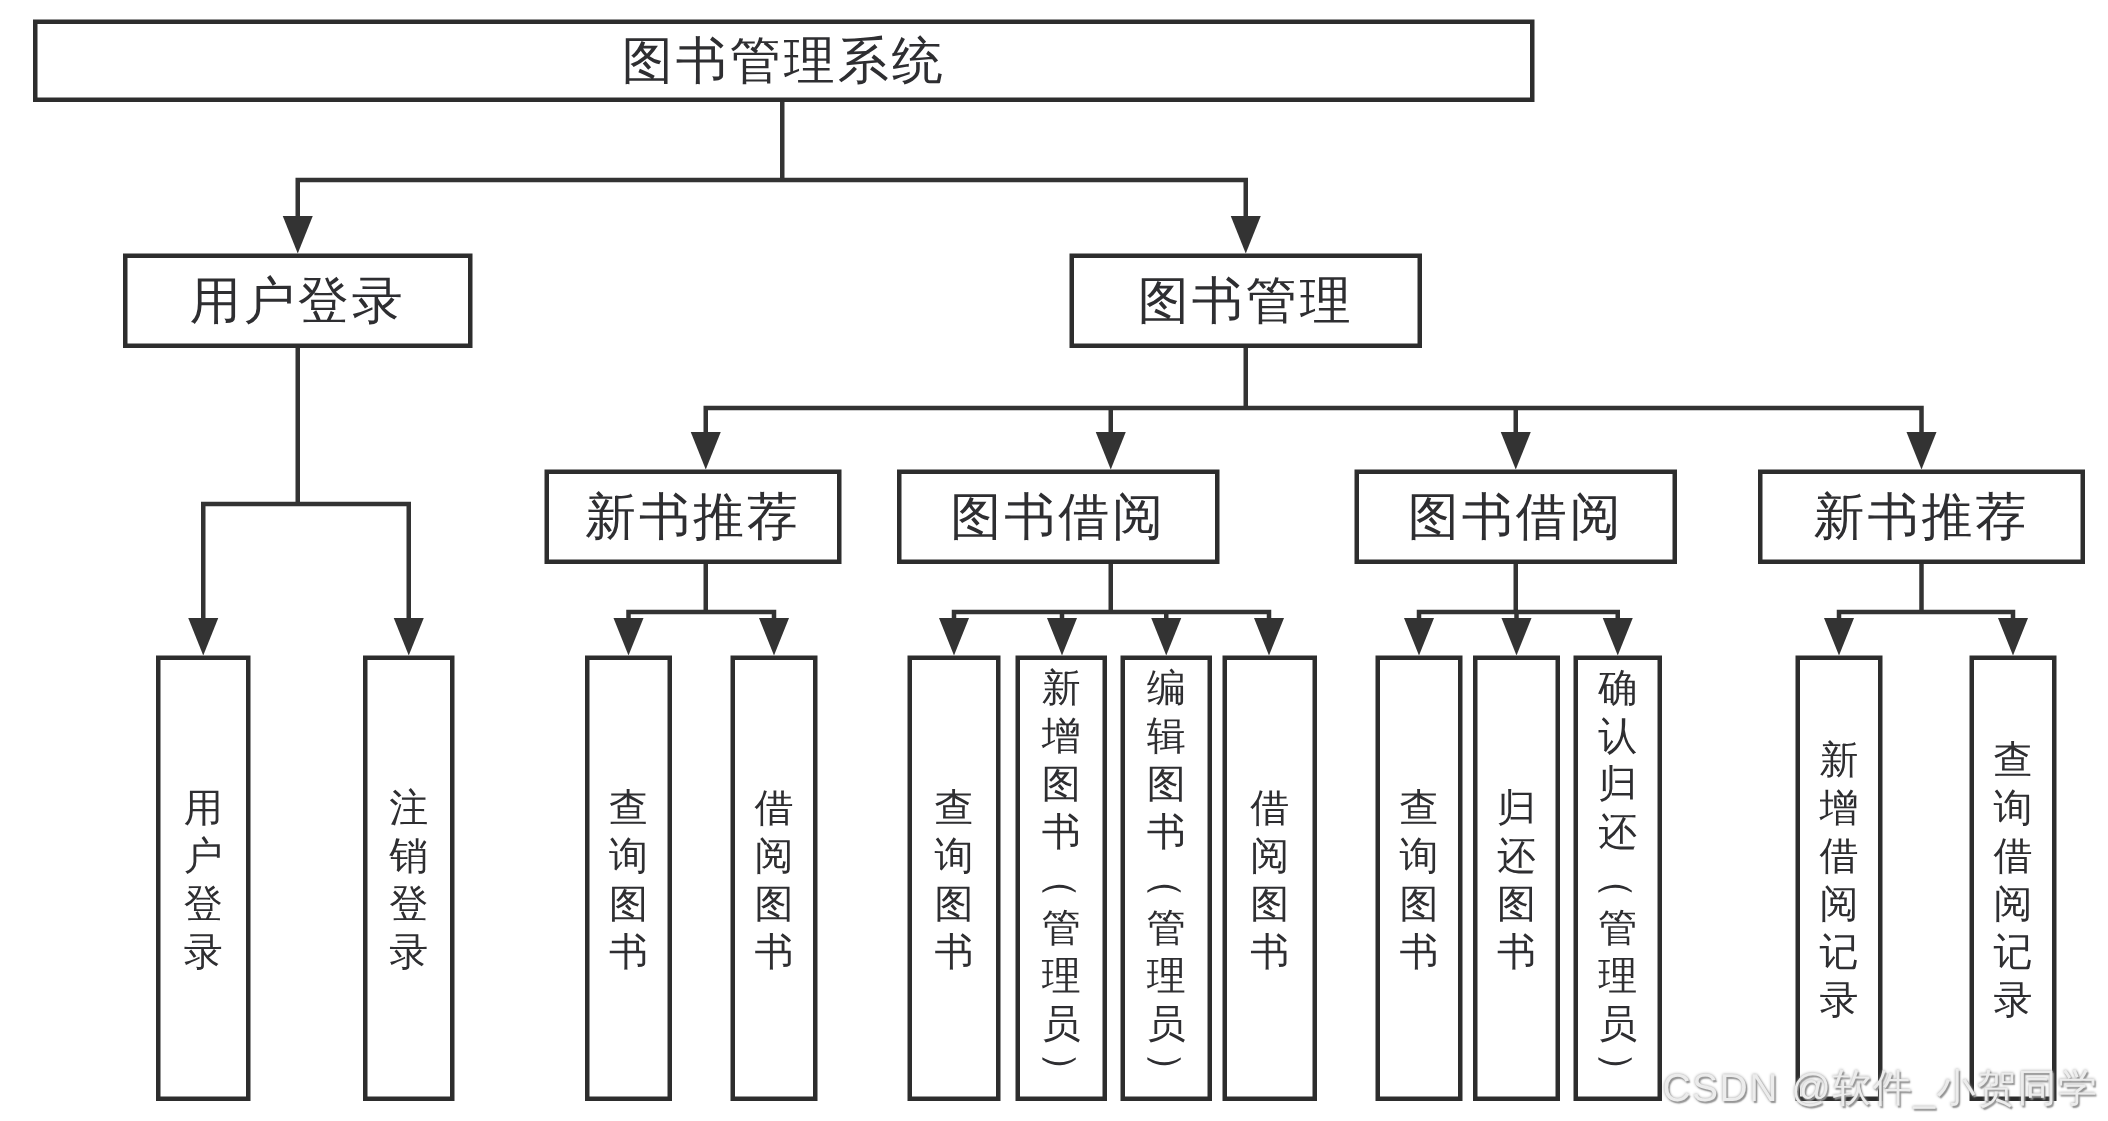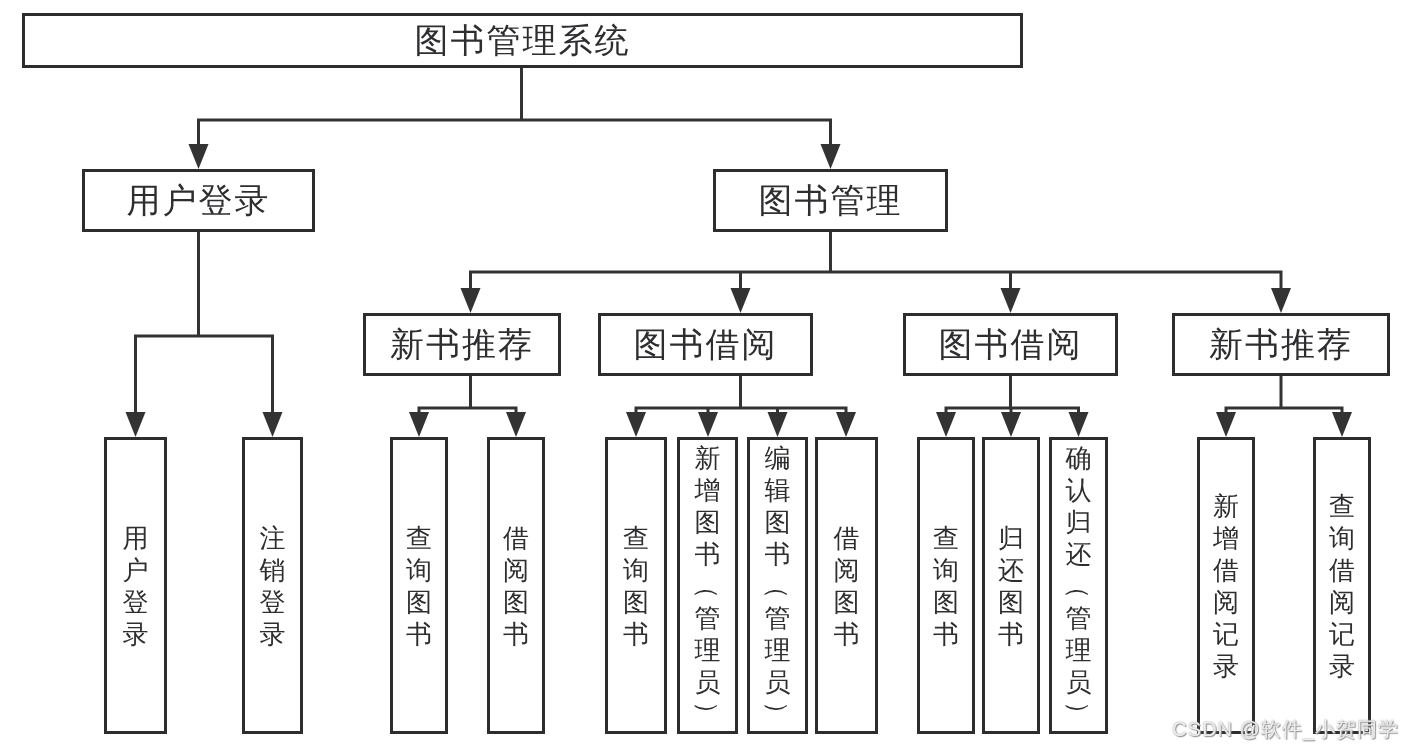--- a/index.html
+++ b/index.html
@@ -61,21 +61,21 @@
     text-align: center;
     font-size: 26px;
     color: var(--text);
   }
   .vchar.rot { transform: rotate(90deg); }
 
   .watermark {
     position: absolute;
     right: 6px;
     bottom: 4px;
-    font-size: 20px;
+    font-size: 26px;
     letter-spacing: 1px;
     color: var(--wm);
     text-shadow: 0 0 2px #9b9b9b, 1px 1px 1px #8f8f8f;
     z-index: 10;
     white-space: nowrap;
     text-align: center;
   }
 </style>
 </head>
 <body>

